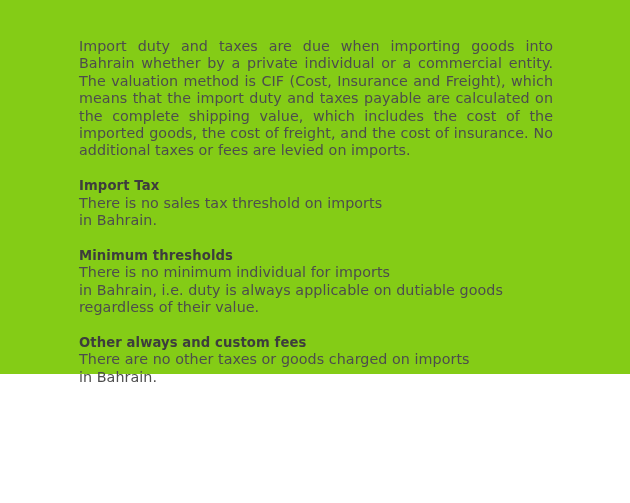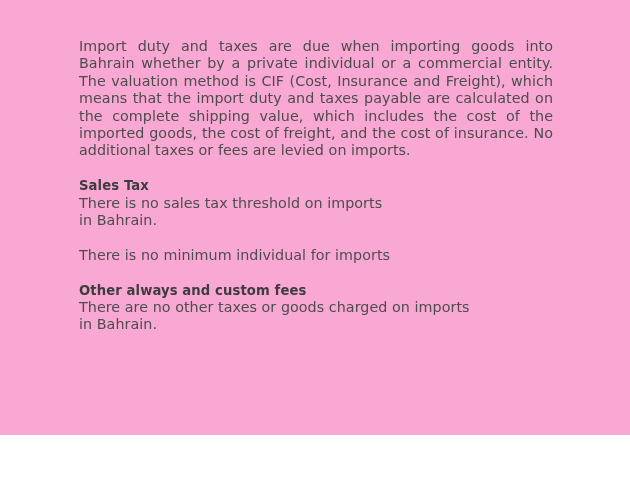--- a/index.html
+++ b/index.html
@@ -9,22 +9,22 @@
   }
   body {
     width: 630px;
     height: 503px;
     overflow: hidden;
     font-family: "DejaVu Sans", "Liberation Sans", sans-serif;
   }
   .page {
     position: relative;
     width: 630px;
-    height: 435px;
-    background: #f9a8d4;
+    height: 374px;
+    background: #84cc16;
   }
   .doc-body {
     position: absolute;
     left: 79px;
     top: 38px;
     width: 474px;
   }
   .para {
     margin: 0;
     color: #4d4d4d;
@@ -61,26 +61,27 @@
 <body>
 
 <div class="page">
 
   <div class="doc-body">
 
     <p class="para intro">Import duty and taxes are due when importing goods into Bahrain whether by a private individual or a commercial entity. The valuation method is CIF (Cost, Insurance and Freight), which means that the import duty and taxes payable are calculated on the complete shipping value, which includes the cost of the imported goods, the cost of freight, and the cost of insurance.  No additional taxes or fees are levied on imports.</p>
 
     <div class="section-gap"></div>
 
-    <h2 class="heading">Sales Tax</h2>
+    <h2 class="heading">Import Tax</h2>
     <p class="para"><span>There is no sales tax threshold on imports</span><span class="tail">in Bahrain.</span></p>
 
     <div class="section-gap"></div>
 
-    <p class="para"><span>There is no minimum individual for imports</span></p>
+    <h2 class="heading">Minimum thresholds</h2>
+    <p class="para"><span>There is no minimum individual for imports</span><span class="tail">in Bahrain, i.e. duty is always applicable on dutiable goods regardless of their value.</span></p>
 
     <div class="section-gap"></div>
 
     <h2 class="heading">Other always and custom fees</h2>
     <p class="para"><span>There are no other taxes or goods charged on imports</span><span class="tail">in Bahrain.</span></p>
 
   </div>
 
 </div>
 

